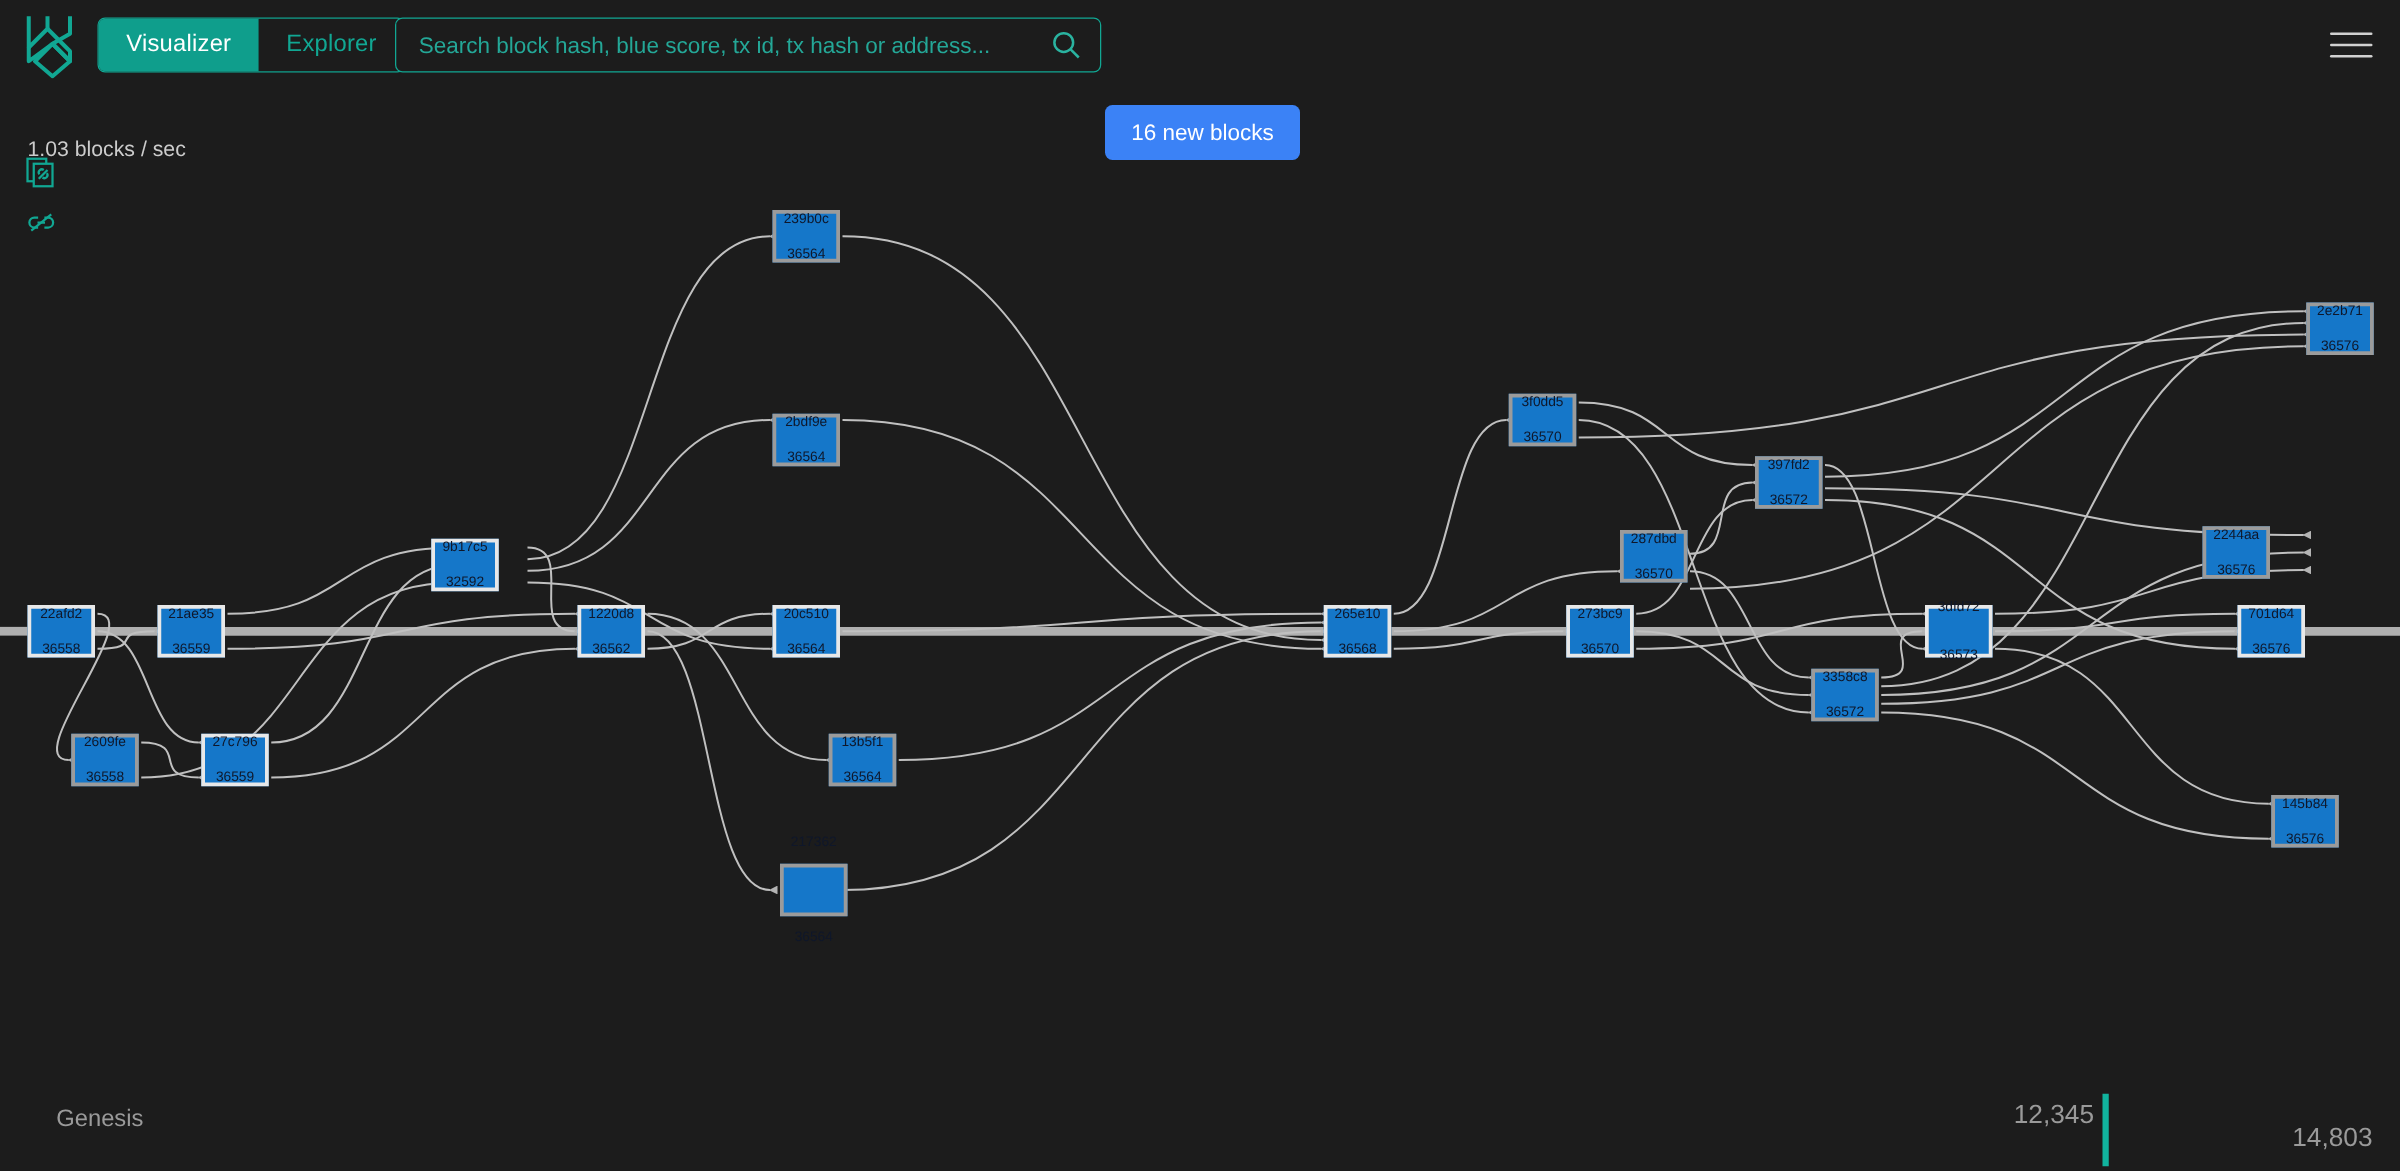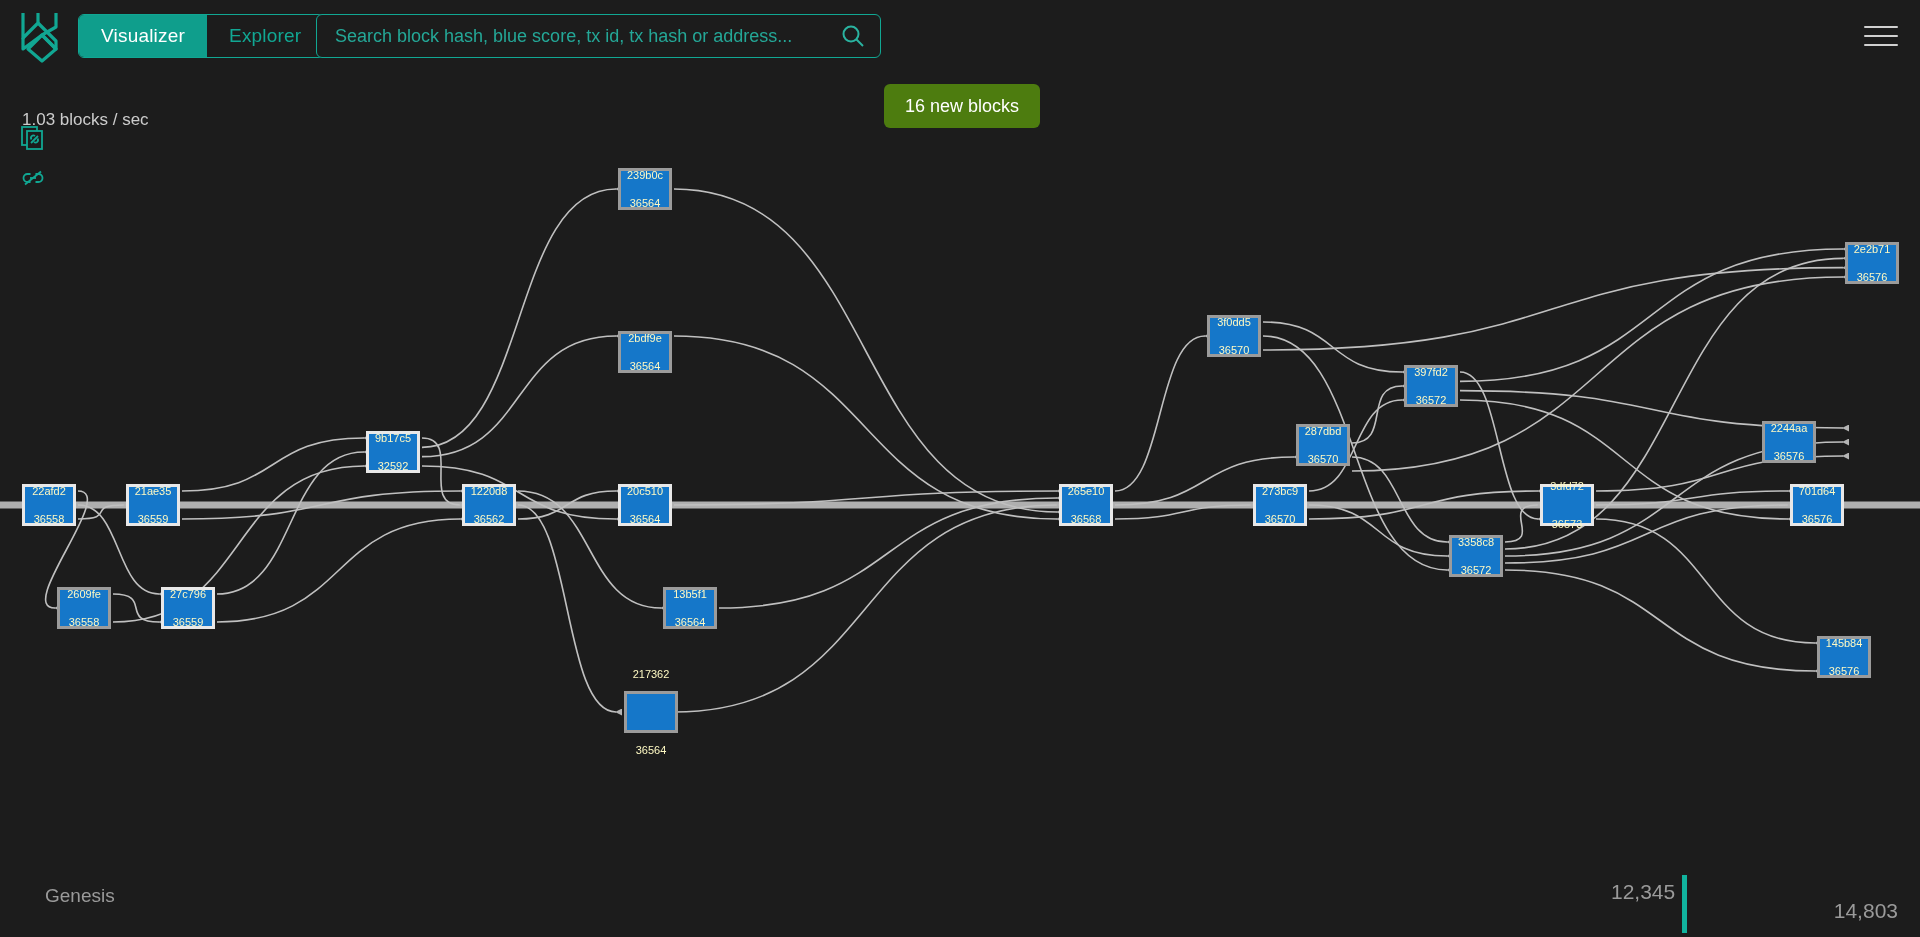--- a/index.html
+++ b/index.html
@@ -32,29 +32,29 @@
             cursor:pointer; display:flex; flex-direction:column;
             justify-content:space-between; padding:4px 0; }
   #burger span { display:block; height:2px; background:#d0d0d0; border-radius:1px; }
   
   #bps { position:absolute; left:22px; top:82px; font-size:17px; color:#cccccc;margin-top:28px; }
   #sideicons { position:absolute; left:20px; top:125px; display:flex;
                flex-direction:column; gap:14px; }
   .sideicon { width:26px; height:26px; cursor:pointer; }
   
   #newblocks { position:absolute; left:884px; top:84px; width:156px; height:44px;
-               background:#4d7c0f; color:#ffffff; border:0; border-radius:6px;
+               background:#3b82f6; color:#ffffff; border:0; border-radius:6px;
                font-size:18px; cursor:pointer; font-family:"Liberation Sans", sans-serif; }
   
   #dag { position:absolute; left:0; top:150px; width:1920px; height:720px; }
   #edges { position:absolute; left:0; top:0; width:1920px; height:720px; }
   .block { position:absolute; width:54px; height:42px; background:#1577c9;
            border:3px solid #9b9b9b; display:flex; flex-direction:column;
            align-items:center; justify-content:center; cursor:pointer;
-           color:#fef9c3; line-height:1.12; z-index:5; }
+           color:#0f172a; line-height:1.12; z-index:5; }
   .block.chain { border-color:#e8e8e8; }
   .block .bh { font-size:11px; }
   .block .bs { font-size:11px;margin-top:15px; }
   
   #footer { position:absolute; left:0; bottom:0; width:1920px; height:72px; }
   #genesis { position:absolute; left:45px; top:20px; font-size:19px; color:#9a9a9a; }
   #lowlbl  { position:absolute; left:1611px; top:15px; font-size:21px; color:#9a9a9a; }
   #slider  { position:absolute; left:1682px; top:10px; width:5px; height:58px;
              background:#11b39e; cursor:ew-resize; }
   #highlbl { position:absolute; right:22px; top:34px; font-size:21px; color:#9a9a9a; }
@@ -192,21 +192,21 @@
         <div class="bs">36558</div>
       </div>
       <div class="block chain" style="left: 126px; top: 334px;">
         <div class="bh">21ae35</div>
         <div class="bs">36559</div>
       </div>
       <div class="block chain" style="left: 161px; top: 437px;">
         <div class="bh">27c796</div>
         <div class="bs">36559</div>
       </div>
-      <div class="block chain" style="left: 366px; top: 281px; justify-content: center;">
+      <div class="block chain" style="left: 345px; top: 281px; justify-content: center;">
         <div class="bh">9b17c5</div>
         <div class="bs">32592</div>
       </div>
       <div class="block chain" style="left: 462px; top: 334px;">
         <div class="bh">1220d8</div>
         <div class="bs">36562</div>
       </div>
       <div class="block" style="left: 618px; top: 18px;">
         <div class="bh">239b0c</div>
         <div class="bs">36564</div>

